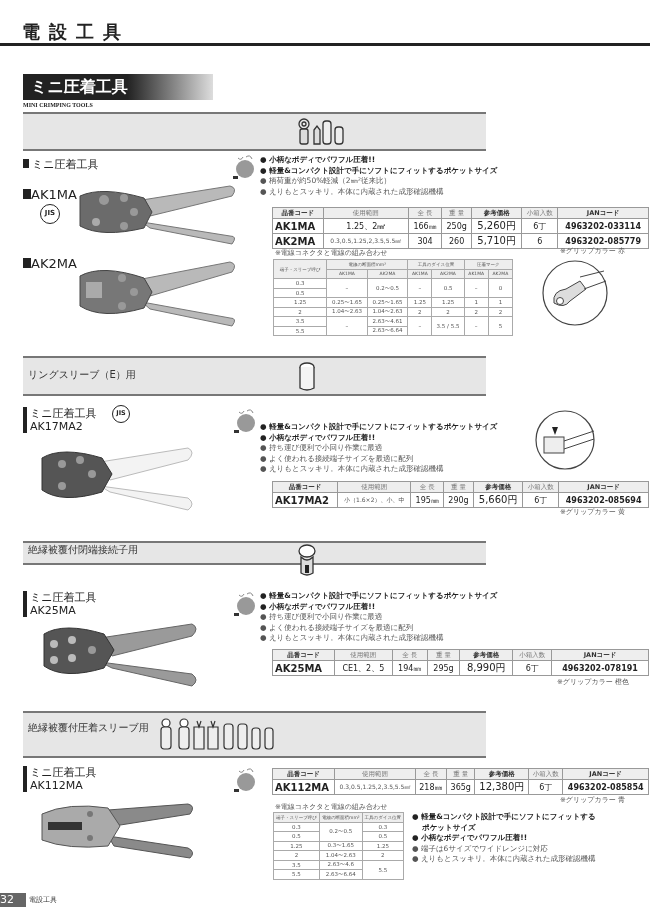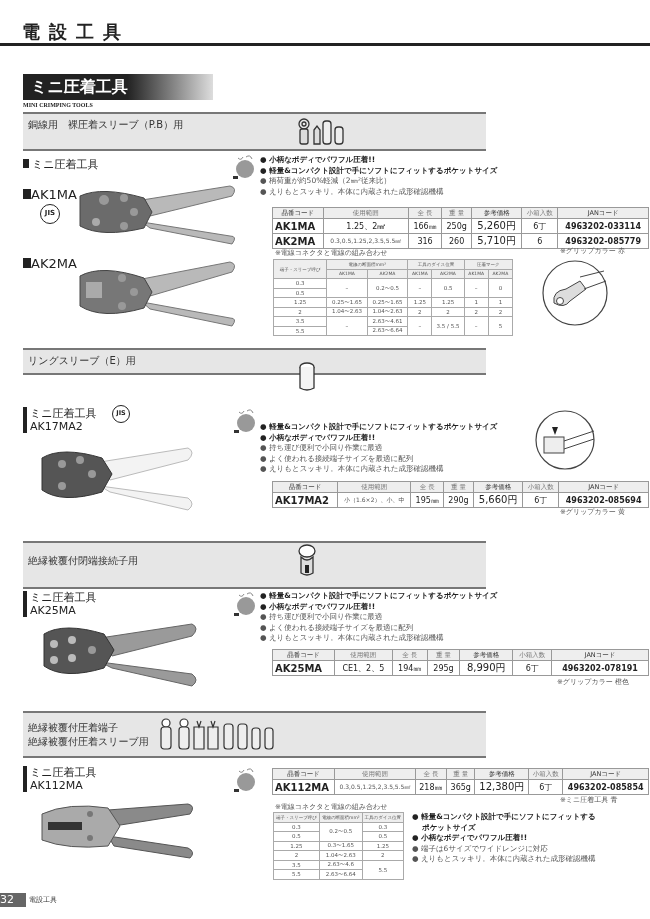--- a/index.html
+++ b/index.html
@@ -11,21 +11,21 @@
 .banner-sub{left:23px;top:102px;font-size:6px;font-weight:bold;font-family:"Liberation Serif",serif}
 .band{left:23px;width:463px;background:#e6e6e6;border-top:2px solid #777;border-bottom:2px solid #777;font-size:10px;color:#333;padding-left:5px}
 .band .line{line-height:14px}
 .sec-head{font-size:11px;color:#222;line-height:13px}
 .sec-head .bar{display:inline-block;width:4px;height:26px;background:#222;vertical-align:top;margin-right:3px}
 .bullets{font-size:7.5px;line-height:10.5px;color:#222}
 .bullets .b{font-weight:bold}
 .bullets .n{color:#555}
 table.spec{border-collapse:collapse;font-size:8px;position:absolute}
 table.spec td,table.spec th{border:1px solid #999;text-align:center;padding:0 3px;height:11px;white-space:nowrap}
-table.spec th{background:#eee;font-weight:normal;font-size:6.5px;color:#333}
+table.spec th{background:#eee;font-weight:bold;font-size:6.5px;color:#333}
 table.spec th.light{font-weight:normal;color:#777}
 table.spec td.code{font-weight:bold;font-size:10px;text-align:left;padding-left:2px}
 table.spec td.price{font-weight:normal;font-size:10px}
 table.spec td.jan{font-weight:bold;font-size:8px}
 table.spec td.sm{font-size:6px;color:#555}
 table.mini{border-collapse:collapse;font-size:5.5px;position:absolute;color:#555}
 table.mini td,table.mini th{border:1px solid #aaa;text-align:center;padding:0 2px;height:9.5px;font-weight:normal;white-space:nowrap}
 table.mini th{background:#eee;font-size:4.5px}
 .note{font-size:7px;color:#555}
 .footer-num{left:0;top:893px;width:26px;height:14px;background:#666;color:#fff;font-size:11px;text-align:left;padding-right:2px;line-height:14px}
@@ -35,21 +35,20 @@
 </head>
 <body>
 
 <div class="abs page-title">電設工具</div>
 <div class="abs title-rule"></div>
 
 <div class="abs banner">ミニ圧着工具</div>
 <div class="abs banner-sub">MINI CRIMPING TOOLS</div>
 
 <div class="abs band" style="top:112px;height:39px;padding-top:4px">
-  <div class="line">銅線用　裸圧着スリーブ（P.B）用</div>
 </div>
 <svg class="abs" style="left:295px;top:116px" width="70" height="32">
   <g fill="none" stroke="#333" stroke-width="1.3">
     <circle cx="9" cy="8" r="5"></circle>
       <circle cx="9" cy="8" r="2"></circle>
       <rect x="5" y="13" width="8" height="15" rx="2" fill="#ddd"></rect>
     <path d="M19 14 l3 -4 l3 4 v14 h-6 z" fill="#ddd"></path>
     <rect x="28" y="5" width="8" height="23" rx="3" fill="#eee"></rect>
     <rect x="40" y="11" width="8" height="17" rx="3" fill="#eee"></rect>
   </g>
@@ -115,21 +114,21 @@
         <td>1.25、2㎟</td>
         <td>166㎜</td>
         <td>250g</td>
         <td class="price">5,260円</td>
         <td>6丁</td>
         <td class="jan">4963202-033114</td>
   </tr>
   <tr>
     <td class="code">AK2MA</td>
         <td class="sm">0.3,0.5,1.25,2,3.5,5.5㎟</td>
-        <td>316</td>
+        <td>304</td>
         <td>260</td>
         <td class="price">5,710円</td>
         <td>6</td>
         <td class="jan">4963202-085779</td>
   </tr>
 </tbody>
   </table>
 <div class="abs note" style="left:275px;top:248px">※電線コネクタと電線の組み合わせ</div>
 <div class="abs note" style="left:560px;top:246px">※グリップカラー 赤</div>
 
@@ -195,21 +194,21 @@
 </tbody>
   </table>
 
 <svg class="abs" style="left:540px;top:259px" width="70" height="68">
   <circle cx="35" cy="34" r="32" fill="#fff" stroke="#444" stroke-width="1.2"></circle>
   <path d="M14 44 q-2 -12 12 -14 l14 -8 l6 8 l-16 12 q-6 8 -16 2z" fill="#ddd" stroke="#444"></path>
   <circle cx="20" cy="42" r="3.5" fill="#fff" stroke="#444"></circle>
   <path d="M40 18 L64 12 M44 30 L66 22" stroke="#444"></path>
 </svg>
 
-<div class="abs band" style="top:348px;height:27px;padding-top:4px">
+<div class="abs band" style="top:356px;height:40px;padding-top:10px">
   <div class="line">リングスリーブ（E）用</div>
 </div>
 <svg class="abs" style="left:297px;top:361px" width="20" height="32">
   <ellipse cx="10" cy="6" rx="7" ry="4" fill="#fff" stroke="#333" stroke-width="1.3"></ellipse>
   <path d="M3 6 V27 Q10 31 17 27 V6" fill="#f4f4f4" stroke="#333" stroke-width="1.3"></path>
 </svg>
 
 <div class="abs sec-head" style="left:23px;top:407px">
   <span class="bar"></span><span style="display:inline-block"><span>ミニ圧着工具</span><br><span>AK17MA2</span></span>
 </div>
@@ -263,21 +262,21 @@
         <td>195㎜</td>
         <td>290g</td>
         <td class="price">5,660円</td>
         <td>6丁</td>
         <td class="jan">4963202-085694</td>
   </tr>
 </tbody>
   </table>
 <div class="abs note" style="left:560px;top:507px">※グリップカラー 黄</div>
 
-<div class="abs band" style="top:541px;height:48px;padding-top:11px">
+<div class="abs band" style="top:541px;height:24px;">
   <div class="line">絶縁被覆付閉端接続子用</div>
 </div>
 <svg class="abs" style="left:297px;top:543px" width="20" height="36">
   <ellipse cx="10" cy="8" rx="8" ry="6" fill="#fff" stroke="#333" stroke-width="1.3"></ellipse>
   <path d="M4 14 Q10 20 16 14 V30 Q10 34 4 30 Z" fill="#ddd" stroke="#333" stroke-width="1.3"></path>
   <rect x="8" y="22" width="4" height="8" fill="#222"></rect>
 </svg>
 
 <div class="abs sec-head" style="left:23px;top:591px">
   <span class="bar"></span><span style="display:inline-block"><span>ミニ圧着工具</span><br><span>AK25MA</span></span>
@@ -326,21 +325,20 @@
         <td>295g</td>
         <td class="price">8,990円</td>
         <td>6丁</td>
         <td class="jan">4963202-078191</td>
   </tr>
 </tbody>
   </table>
 <div class="abs note" style="left:557px;top:677px">※グリップカラー 橙色</div>
 
 <div class="abs band" style="top:711px;height:47px;padding-top:8px">
-  <div class="line">絶縁被覆付圧着端子</div>
   <div class="line">絶縁被覆付圧着スリーブ用</div>
 </div>
 <svg class="abs" style="left:158px;top:716px" width="130" height="38">
   <g fill="#eee" stroke="#333" stroke-width="1.2">
     <circle cx="8" cy="7" r="4" fill="#fff"></circle>
       <rect x="3" y="11" width="10" height="22" rx="3"></rect>
     <circle cx="26" cy="7" r="4" fill="#fff"></circle>
       <rect x="21" y="11" width="10" height="22" rx="3"></rect>
     <path d="M39 5 l2 6 l2 -6 M36 11 h10 v22 h-10z"></path>
     <path d="M53 5 l2 6 l2 -6 M50 11 h10 v22 h-10z"></path>
@@ -385,21 +383,21 @@
     <td class="code">AK112MA</td>
         <td class="sm">0.3,0.5,1.25,2,3.5,5.5㎟</td>
         <td>218㎜</td>
         <td>365g</td>
         <td class="price">12,380円</td>
         <td>6丁</td>
         <td class="jan">4963202-085854</td>
   </tr>
 </tbody>
   </table>
-<div class="abs note" style="left:560px;top:795px">※ミニ圧着工具 青</div>
+<div class="abs note" style="left:560px;top:795px">※グリップカラー 青</div>
 <div class="abs note" style="left:275px;top:802px">※電線コネクタと電線の組み合わせ</div>
 
 <table class="mini" style="left:273px;top:812px;width:120px">
   <tbody>
       <tr>
         <th>端子・スリーブ呼び</th>
         <th>電線の断面積mm²</th>
         <th>工具のダイス位置</th>
       </tr>
   <tr>

